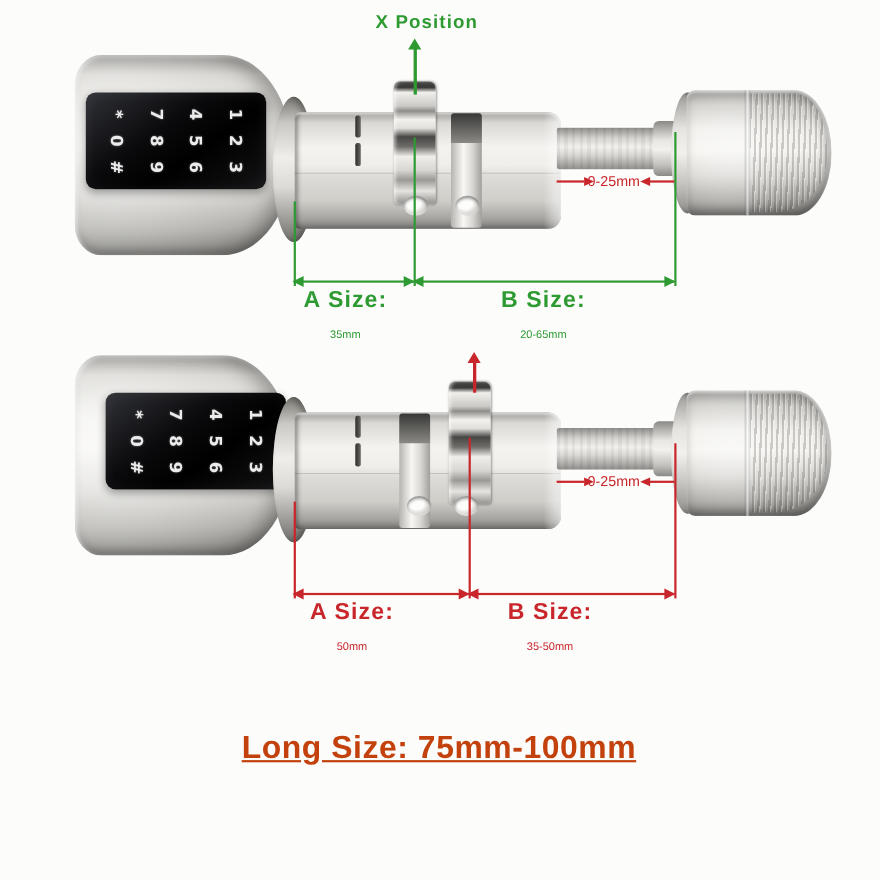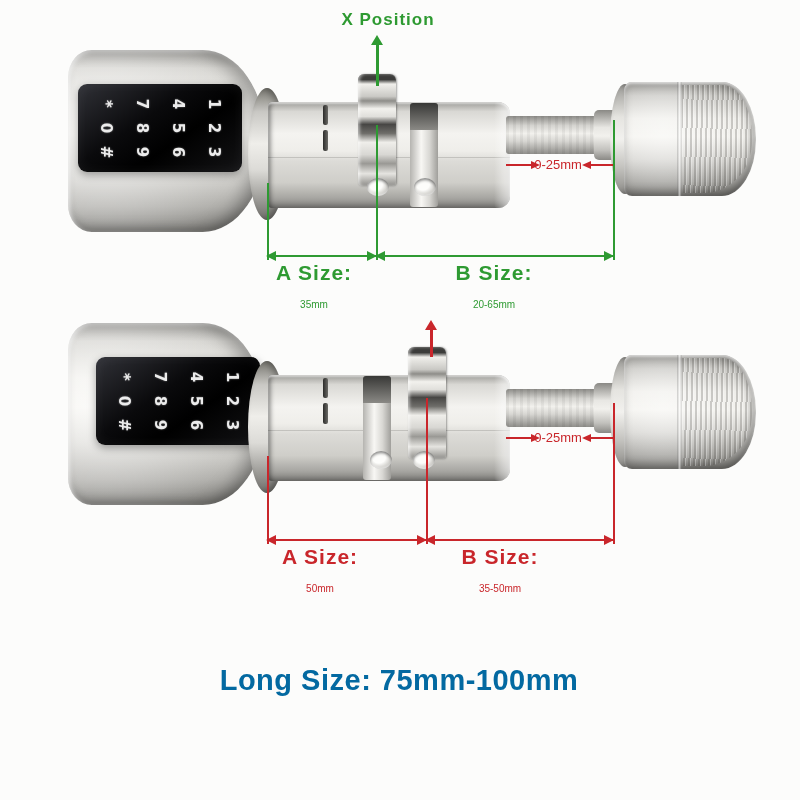--- a/index.html
+++ b/index.html
@@ -201,14 +201,14 @@
     <span class="dim-value la">50mm</span>
     <span class="dim-label lb">B Size:</span>
     <span class="dim-value lb">35-50mm</span>
     <div class="off off-line ol-l" style="--oc: #c9262b;"></div>
     <div class="off off-tri ot-r" style="--oc: #c9262b;"></div>
     <span class="off off-label" style="--oc: #c9262b;">0-25mm</span>
     <div class="off off-tri ot-l" style="--oc: #c9262b;"></div>
     <div class="off off-line ol-r" style="--oc: #c9262b;"></div>
   </section>
 
-  <div class="long-size" style="color: #0369a1;">Long Size: 75mm-100mm</div>
+  <div class="long-size" style="color: #c2410c; text-decoration: underline;">Long Size: 75mm-100mm</div>
 </div>
 
 </body></html>

